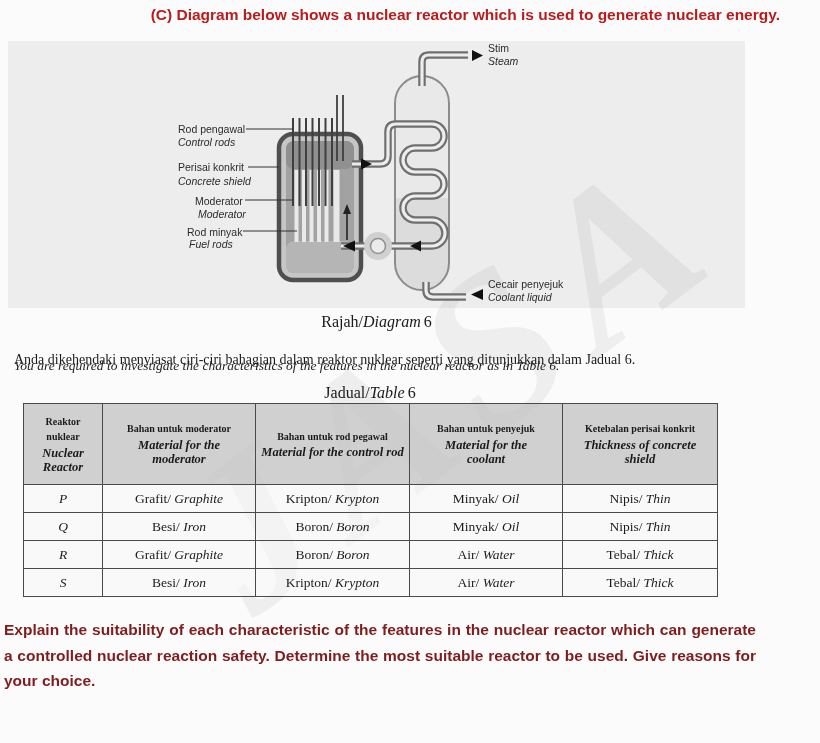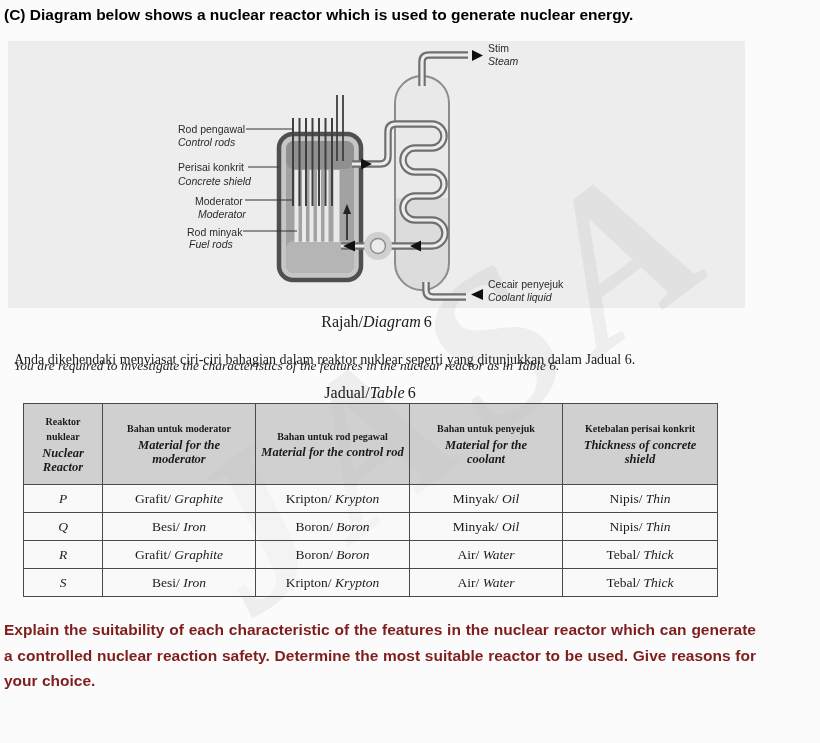--- a/index.html
+++ b/index.html
@@ -8,21 +8,21 @@
   .sans{font-family:"Liberation Sans",sans-serif;}
   
   #panel{position:absolute;left:8px;top:41px;width:737px;height:267px;background:#ededed;z-index:0;}
   #watermark{position:absolute;left:90px;top:170px;width:720px;height:420px;z-index:1;
         font-family:"Liberation Serif",serif;font-style:italic;font-weight:bold;
         font-size:215px;letter-spacing:22px;color:rgba(60,60,60,0.065);
         transform:rotate(-37deg);transform-origin:50% 50%;white-space:nowrap;
         text-align:center;line-height:420px;pointer-events:none;}
   .lay{position:absolute;z-index:2;}
   
-  #title{left:4px;top:6px;width:760px;font-weight:bold;font-size:15.5px;color:#000000;}
+  #title{left:20px;top:6px;width:760px;font-weight:bold;font-size:15.5px;color:#b91c1c;text-align:right;}
   #question{left:4px;top:617px;width:752px;font-weight:bold;font-size:15.5px;line-height:25.5px;
         color:#7f1d1d;text-align:justify;}
   
   #diagram-caption{left:8px;top:313px;width:737px;text-align:center;font-size:16px;}
   #intro-my{left:14px;top:340px;width:740px;font-size:14px;margin-top:12px;}
   #intro-en{left:14px;top:358px;width:740px;font-size:13.5px;font-style:italic;color:#222;}
   #table-caption{left:23px;top:384px;width:694px;text-align:center;font-size:16px;}
   .cap-en{font-style:italic;}
   .cap-num{margin-left:3px;}
   

